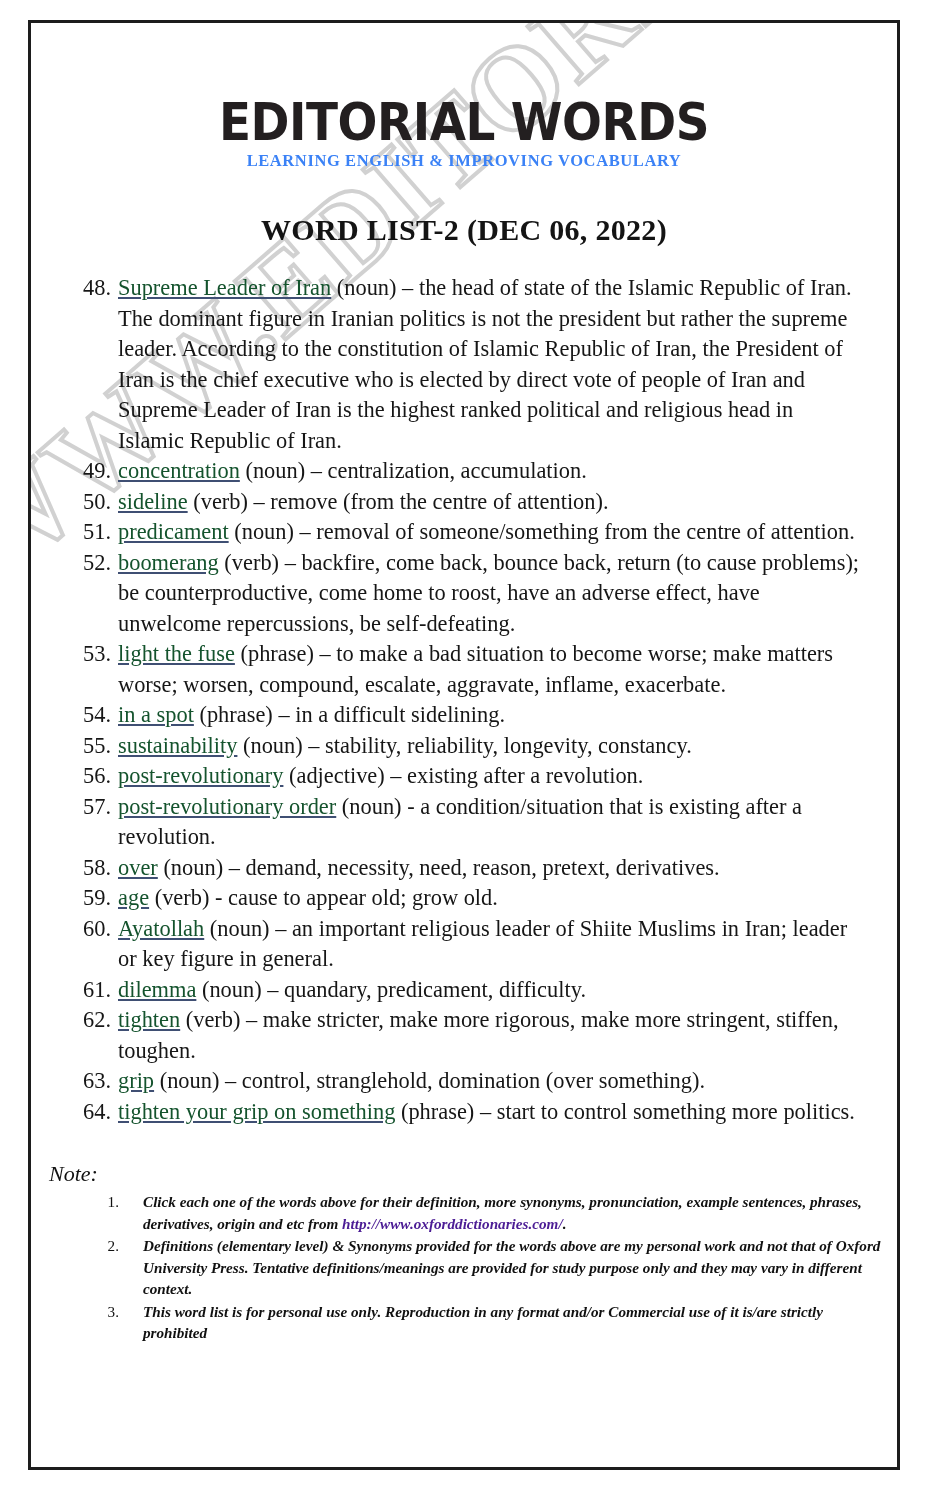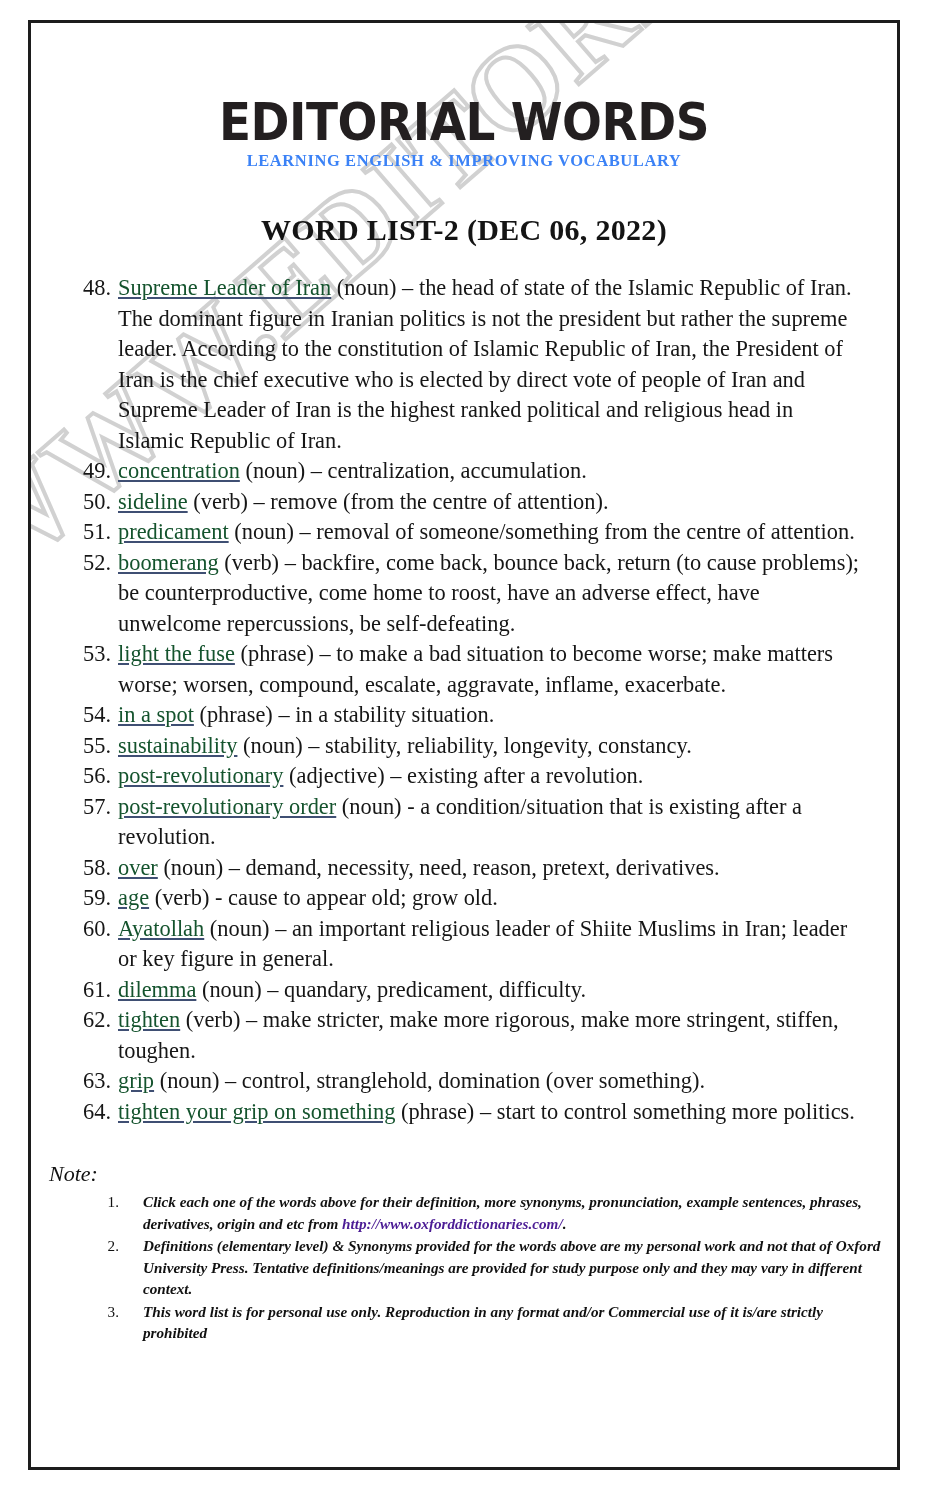--- a/index.html
+++ b/index.html
@@ -195,21 +195,21 @@
 
     <div id="doc-title">WORD LIST-2 (DEC 06, 2022)</div>
 
     <ol id="word-list">
         <li class="word-item"><span class="word-num">48.</span><span class="word-term">Supreme Leader of Iran</span><span class="word-def"> (noun) – the head of state of the Islamic Republic of Iran. The dominant figure in Iranian politics is not the president but rather the supreme leader. According to the constitution of Islamic Republic of Iran, the President of Iran is the chief executive who is elected by direct vote of people of Iran and Supreme Leader of Iran is the highest ranked political and religious head in Islamic Republic of Iran.</span></li>
         <li class="word-item"><span class="word-num">49.</span><span class="word-term">concentration</span><span class="word-def"> (noun) – centralization, accumulation.</span></li>
         <li class="word-item"><span class="word-num">50.</span><span class="word-term">sideline</span><span class="word-def"> (verb) – remove (from the centre of attention).</span></li>
         <li class="word-item"><span class="word-num">51.</span><span class="word-term">predicament</span><span class="word-def"> (noun) – removal of someone/something from the centre of attention.</span></li>
         <li class="word-item"><span class="word-num">52.</span><span class="word-term">boomerang</span><span class="word-def"> (verb) – backfire, come back, bounce back, return (to cause problems); be counterproductive, come home to roost, have an adverse effect, have unwelcome repercussions, be self-defeating.</span></li>
         <li class="word-item"><span class="word-num">53.</span><span class="word-term">light the fuse</span><span class="word-def"> (phrase) – to make a bad situation to become worse; make matters worse; worsen, compound, escalate, aggravate, inflame, exacerbate.</span></li>
-        <li class="word-item"><span class="word-num">54.</span><span class="word-term">in a spot</span><span class="word-def"> (phrase) – in a stability situation.</span></li>
+        <li class="word-item"><span class="word-num">54.</span><span class="word-term">in a spot</span><span class="word-def"> (phrase) – in a difficult sidelining.</span></li>
         <li class="word-item"><span class="word-num">55.</span><span class="word-term">sustainability</span><span class="word-def"> (noun) – stability, reliability, longevity, constancy.</span></li>
         <li class="word-item"><span class="word-num">56.</span><span class="word-term">post-revolutionary</span><span class="word-def"> (adjective) – existing after a revolution.</span></li>
         <li class="word-item"><span class="word-num">57.</span><span class="word-term">post-revolutionary order</span><span class="word-def"> (noun) - a condition/situation that is existing after a revolution.</span></li>
         <li class="word-item"><span class="word-num">58.</span><span class="word-term">over</span><span class="word-def"> (noun) – demand, necessity, need, reason, pretext, derivatives.</span></li>
         <li class="word-item"><span class="word-num">59.</span><span class="word-term">age</span><span class="word-def"> (verb) - cause to appear old; grow old.</span></li>
         <li class="word-item"><span class="word-num">60.</span><span class="word-term">Ayatollah</span><span class="word-def"> (noun) – an important religious leader of Shiite Muslims in Iran; leader or key figure in general.</span></li>
         <li class="word-item"><span class="word-num">61.</span><span class="word-term">dilemma</span><span class="word-def"> (noun) – quandary, predicament, difficulty.</span></li>
         <li class="word-item"><span class="word-num">62.</span><span class="word-term">tighten</span><span class="word-def"> (verb) – make stricter, make more rigorous, make more stringent, stiffen, toughen.</span></li>
         <li class="word-item"><span class="word-num">63.</span><span class="word-term">grip</span><span class="word-def"> (noun) – control, stranglehold, domination (over something).</span></li>
         <li class="word-item"><span class="word-num">64.</span><span class="word-term">tighten your grip on something</span><span class="word-def"> (phrase) – start to control something more politics.</span></li>

